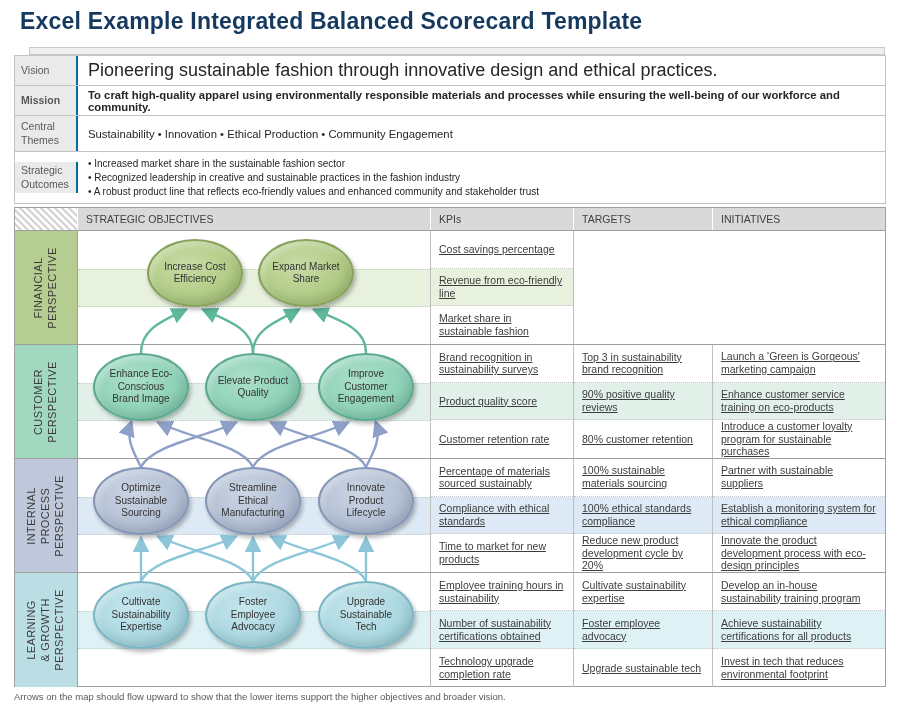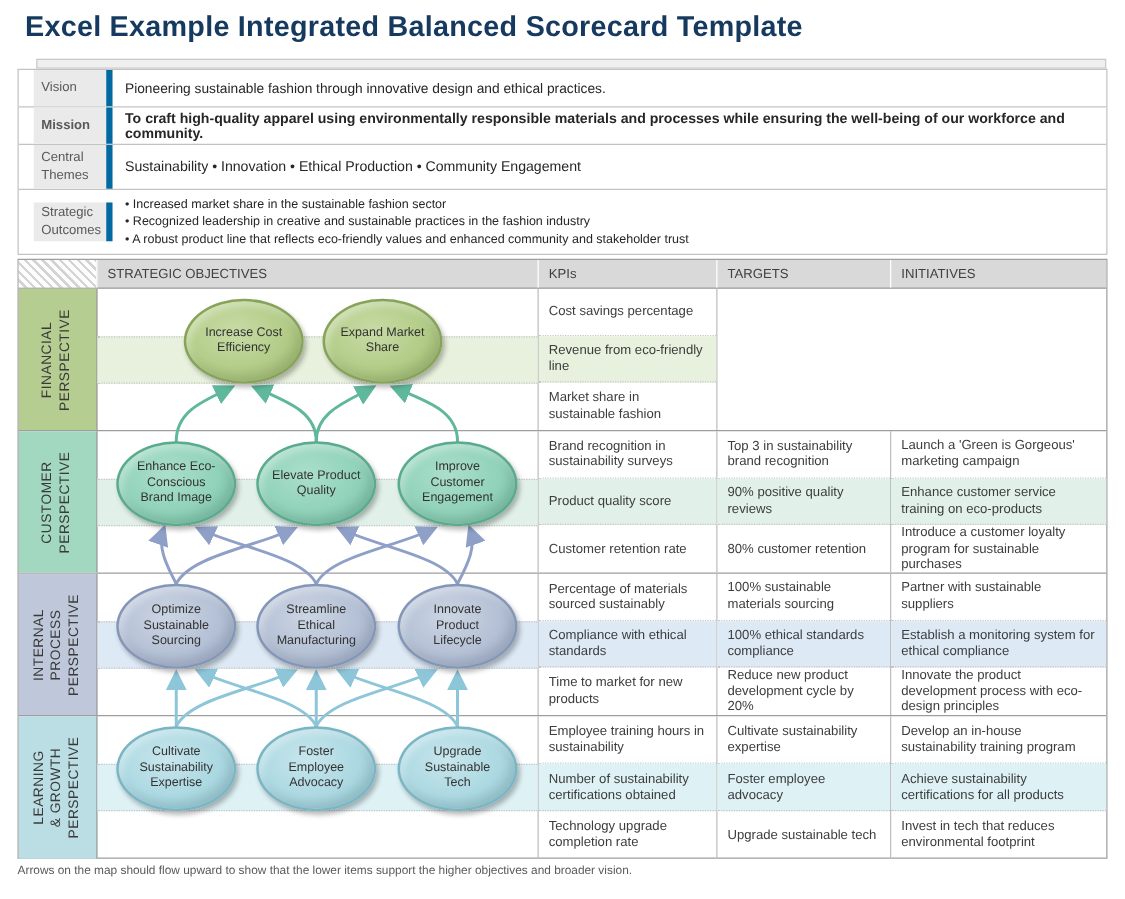--- a/index.html
+++ b/index.html
@@ -7,25 +7,25 @@
   .page { position:relative; width:900px; height:719px; background:#fff; overflow:hidden; }
 
   .title { position:absolute; left:20px; top:8px; font-size:23px; font-weight:bold; color:#163a5f; letter-spacing:.2px; }
 
   .top-strip { position:absolute; left:29px; top:47px; width:856px; height:8px; background:#efefef; border:1px solid #c9c9c9; }
 
   
   .overview { position:absolute; left:14px; top:55px; width:872px; border:1px solid #c3c3c3; background:#fff; }
   .ov-row { display:flex; border-bottom:1px solid #c3c3c3; }
   .ov-row:last-child { border-bottom:none;align-items:center; }
-  .ov-label { width:63px; flex:0 0 63px; background:#eaeaea; border-right:5px solid #0369a1;
-              color:#595959; font-size:10.5px; line-height:1.25; display:flex; align-items:center; padding:2px 4px 2px 6px;margin-left:12px; }
+  .ov-label { width:63px; flex:0 0 63px; background:#eaeaea; border-right:2px solid #0369a1;
+              color:#595959; font-size:10.5px; line-height:1.25; display:flex; align-items:center; padding:2px 4px 2px 6px; }
   .ov-content { flex:1; display:flex; flex-direction:column; justify-content:center; padding:3px 10px; color:#262626; }
   .h-vision { height:30px; } .h-mission { height:30px;font-weight:bold; } .h-themes { height:36px; } .h-outcomes { height:51px; }
-  .t-vision { font-size:11px; }
+  .t-vision { font-size:18px; }
   .t-mission { font-size:11.3px; }
   .t-themes { font-size:11.3px; }
   .t-bullet { font-size:10px; line-height:1.4; }
 
   
   .scorecard { position:absolute; left:14px; top:207px; width:872px; height:480px; border:1px solid #9f9f9f; background:#fff; }
   .sc-header { display:flex; height:23px; background:#d9d9d9; border-bottom:1px solid #9f9f9f; }
   .hc { display:flex; align-items:center; padding-left:8px; font-size:10.5px; color:#404040; border-right:1px solid #ffffff; }
   .hc-corner { width:63px; flex:0 0 63px; padding:0;
     background:repeating-linear-gradient(45deg,#fdfdfd 0px,#fdfdfd 3px,#d4d4d4 3px,#d4d4d4 5px); }
@@ -45,21 +45,21 @@
     font-size:11px; letter-spacing:.4px; color:#3a3a3a; white-space:pre-line; line-height:1.25; }
 
   .mapcell { width:353px; flex:0 0 353px; position:relative; border-right:1px solid #bfbfbf; }
   .band { position:absolute; left:0; right:0; top:38px; height:38px; border-top:1px dotted #c6c6c6; border-bottom:1px dotted #c6c6c6; }
 
   .datacol { display:flex; flex-direction:column; border-right:1px solid #bfbfbf; }
   .col-kpi { width:143px; flex:0 0 143px; }
   .col-tgt { width:139px; flex:0 0 139px; }
   .col-ini { flex:1; border-right:none; }
   .cell { height:38px; display:flex; align-items:center; padding:2px 8px;
-          font-size:10.5px; line-height:1.22; color:#3d3d3d; border-bottom:1px dotted #c6c6c6; }
+          font-size:10.5px; line-height:1.22; color:#3d3d3d; border-bottom:1px dotted #c6c6c6;text-decoration:underline; }
   .datacol .cell:last-child { border-bottom:none; }
 
   
   .bd0 { background:#e8f1dd; } .bd1 { background:#e1f1ea; } .bd2 { background:#dde9f5; } .bd3 { background:#def1f5; }
   .sb0 { background:#b6cd92; } .sb1 { background:#a2d7c0; } .sb2 { background:#bfc8da; } .sb3 { background:#badee4; }
 
   
   .map-layer { position:absolute; left:63px; top:8px; width:353px; height:539px; pointer-events:none; }
   .map-layer svg { position:absolute; left:0; top:0; }
   .node { position:absolute; width:96px; height:68px; border-radius:50%;

